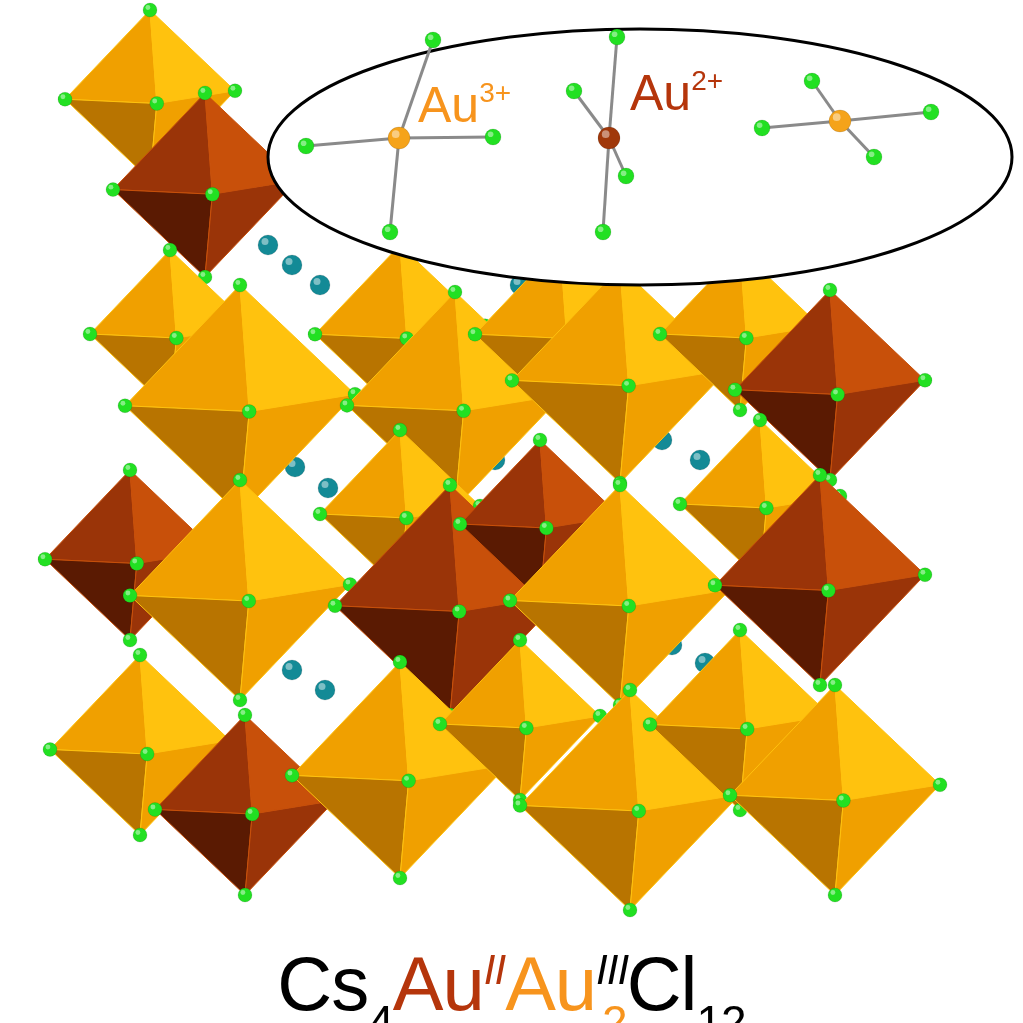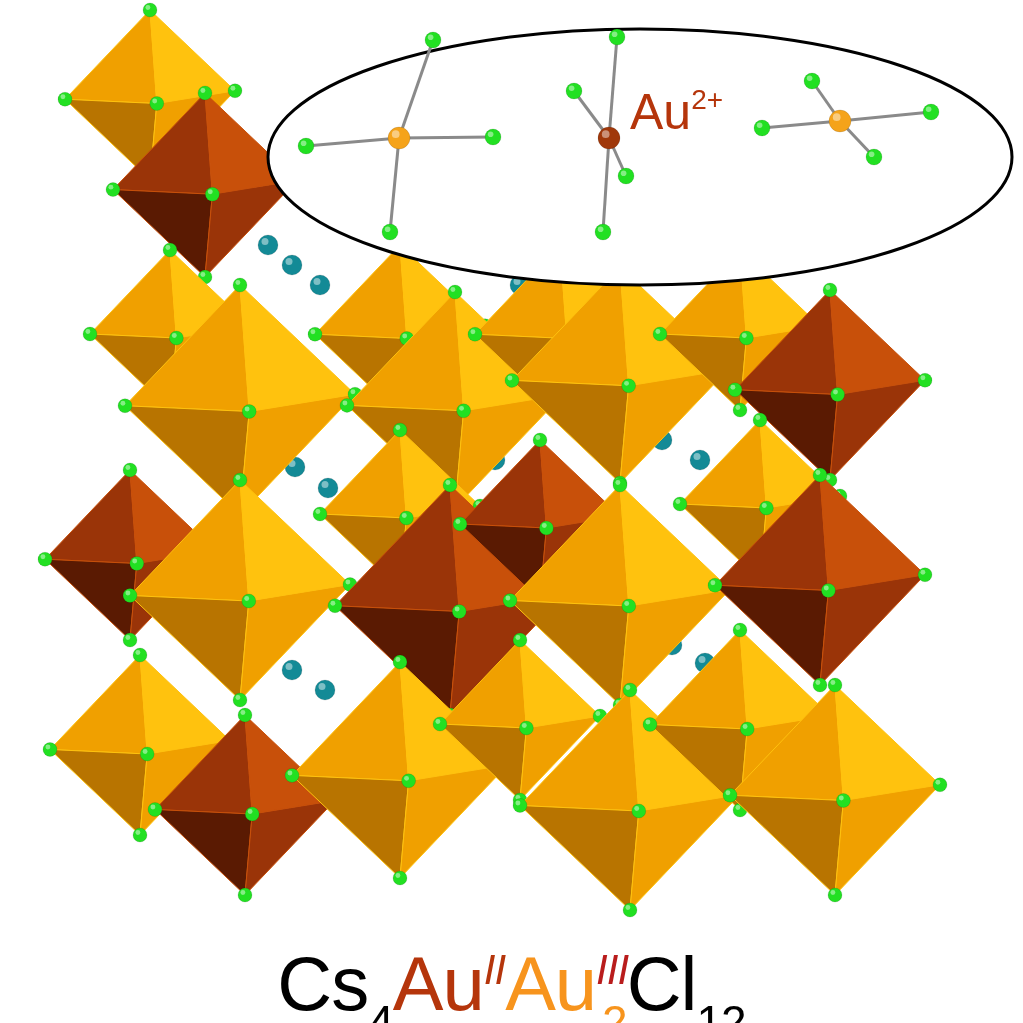--- a/index.html
+++ b/index.html
@@ -500,20 +500,23 @@
         <circle cx="928.6" cy="109.2" r="2.8" fill="rgba(255,255,255,0.45)"></circle>
         <circle cx="812" cy="81" r="8" fill="#22e022" stroke="rgba(0,0,0,0.15)" stroke-width="0.8"></circle>
         <circle cx="809.6" cy="78.2" r="2.8" fill="rgba(255,255,255,0.45)"></circle>
         <circle cx="874" cy="157" r="8" fill="#22e022" stroke="rgba(0,0,0,0.15)" stroke-width="0.8"></circle>
         <circle cx="871.6" cy="154.2" r="2.8" fill="rgba(255,255,255,0.45)"></circle>
         <circle cx="840" cy="121" r="11" fill="#f5a31a" stroke="rgba(0,0,0,0.15)" stroke-width="0.8"></circle>
         <circle cx="836.7" cy="117.15" r="3.8499999999999996" fill="rgba(255,255,255,0.45)"></circle>
       </g>
     </svg>
 
-  <div class="lbl" style="left:630px;top:75px;color:#b5350b;">
+  <div class="lbl" style="left:418px;top:68px;color:#f7941d;">
+    <span>Au</span><sup>3+</sup>
+  </div>
+  <div class="lbl" style="left:630px;top:56px;color:#b5350b;">
     <span>Au</span><sup>2+</sup>
   </div>
 
   <div class="formula">
-    <span style="color:#000">Cs</span><sub style="color:#000">4</sub><span style="color:#b5350b">Au</span><sup style="color:#b5350b">II</sup><span style="color:#f7941d">Au</span><sup style="color:#b91c1c">III</sup><sub style="color:#f7941d;margin-left:-26px">2</sub><span style="color:#000">Cl</span><sub style="color:#000">12</sub>
+    <span style="color:#000">Cs</span><sub style="color:#000">4</sub><span style="color:#b5350b">Au</span><sup style="color:#b5350b">II</sup><span style="color:#f7941d">Au</span><sup style="color:#000000">III</sup><sub style="color:#f7941d;margin-left:-26px">2</sub><span style="color:#000">Cl</span><sub style="color:#000">12</sub>
   </div>
 </div>
 
 </body></html>

